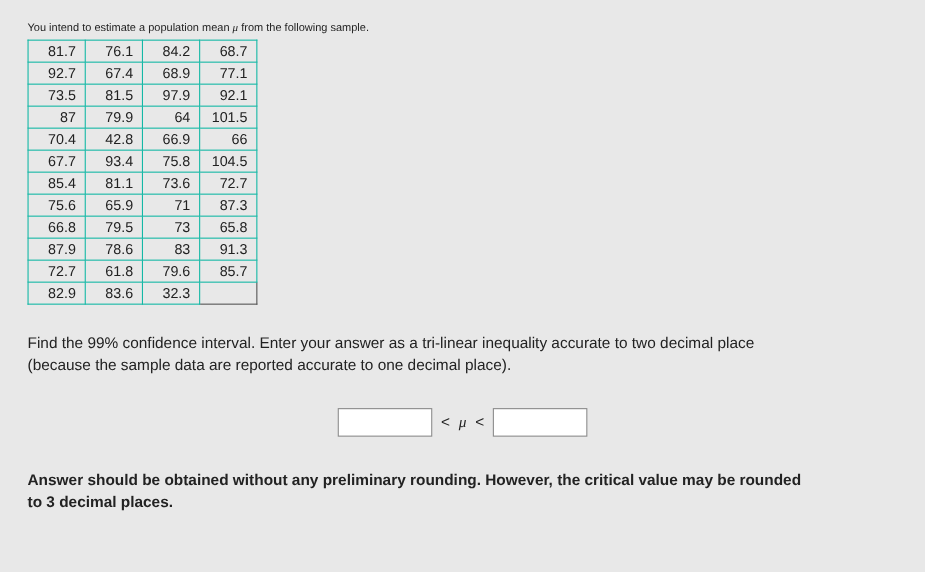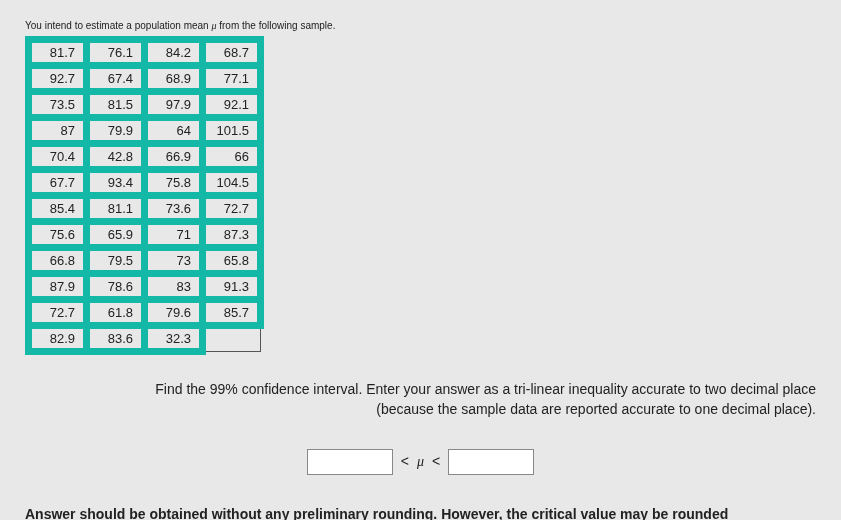--- a/index.html
+++ b/index.html
@@ -18,31 +18,30 @@
     }
     .mu {
       font-style: italic;
       font-family: 'Times New Roman', serif;
     }
     table.data {
       border-collapse: collapse;
       margin-bottom: 25px;
     }
     table.data td {
-      border: 7px solid #14b8a6;
+      border: 1px solid #14b8a6;
       padding: 2px 8px;
       text-align: right;
       min-width: 35px;
       font-size: 13px;
     }
     .prompt {
       margin-top: 20px;
       margin-bottom: 30px;
       line-height: 1.4;
-      text-align: right;
     }
     .answer-row {
       text-align: center;
       margin: 20px 0 30px 0;
     }
     .answer-input {
       width: 80px;
       height: 22px;
       border: 1px solid #888;
       background: #fff;

